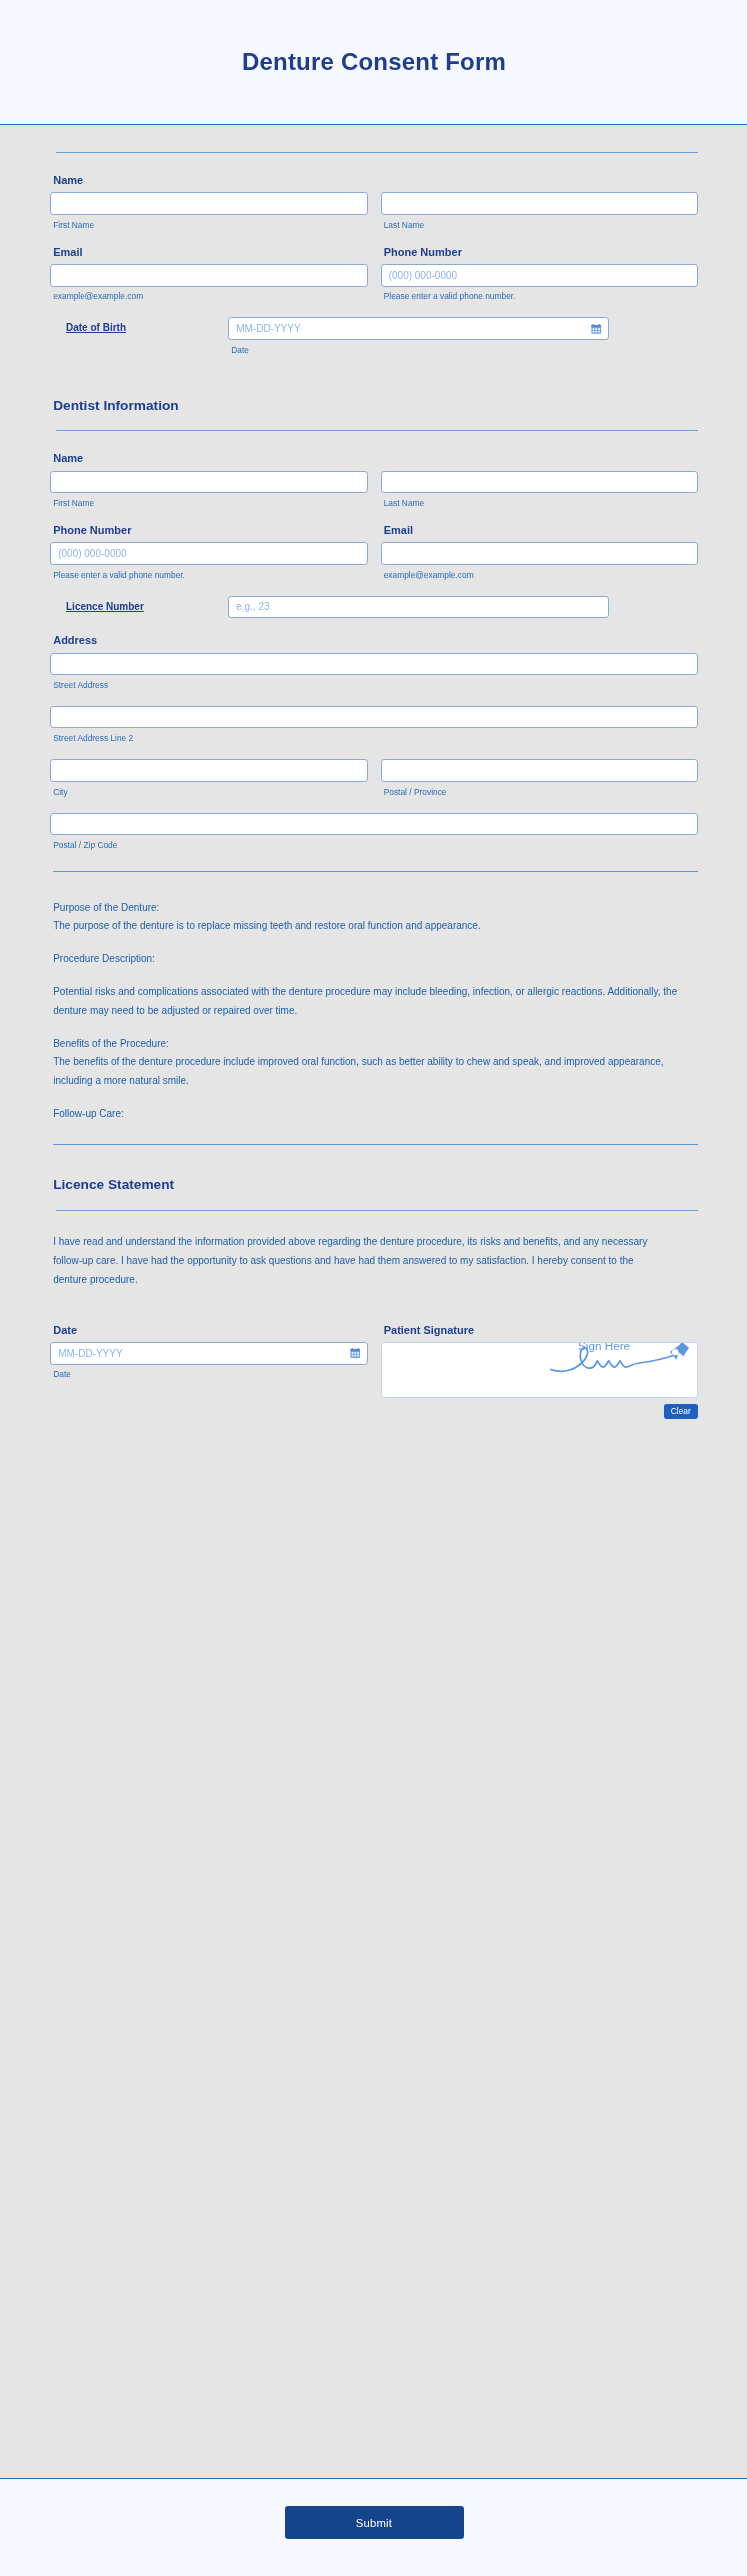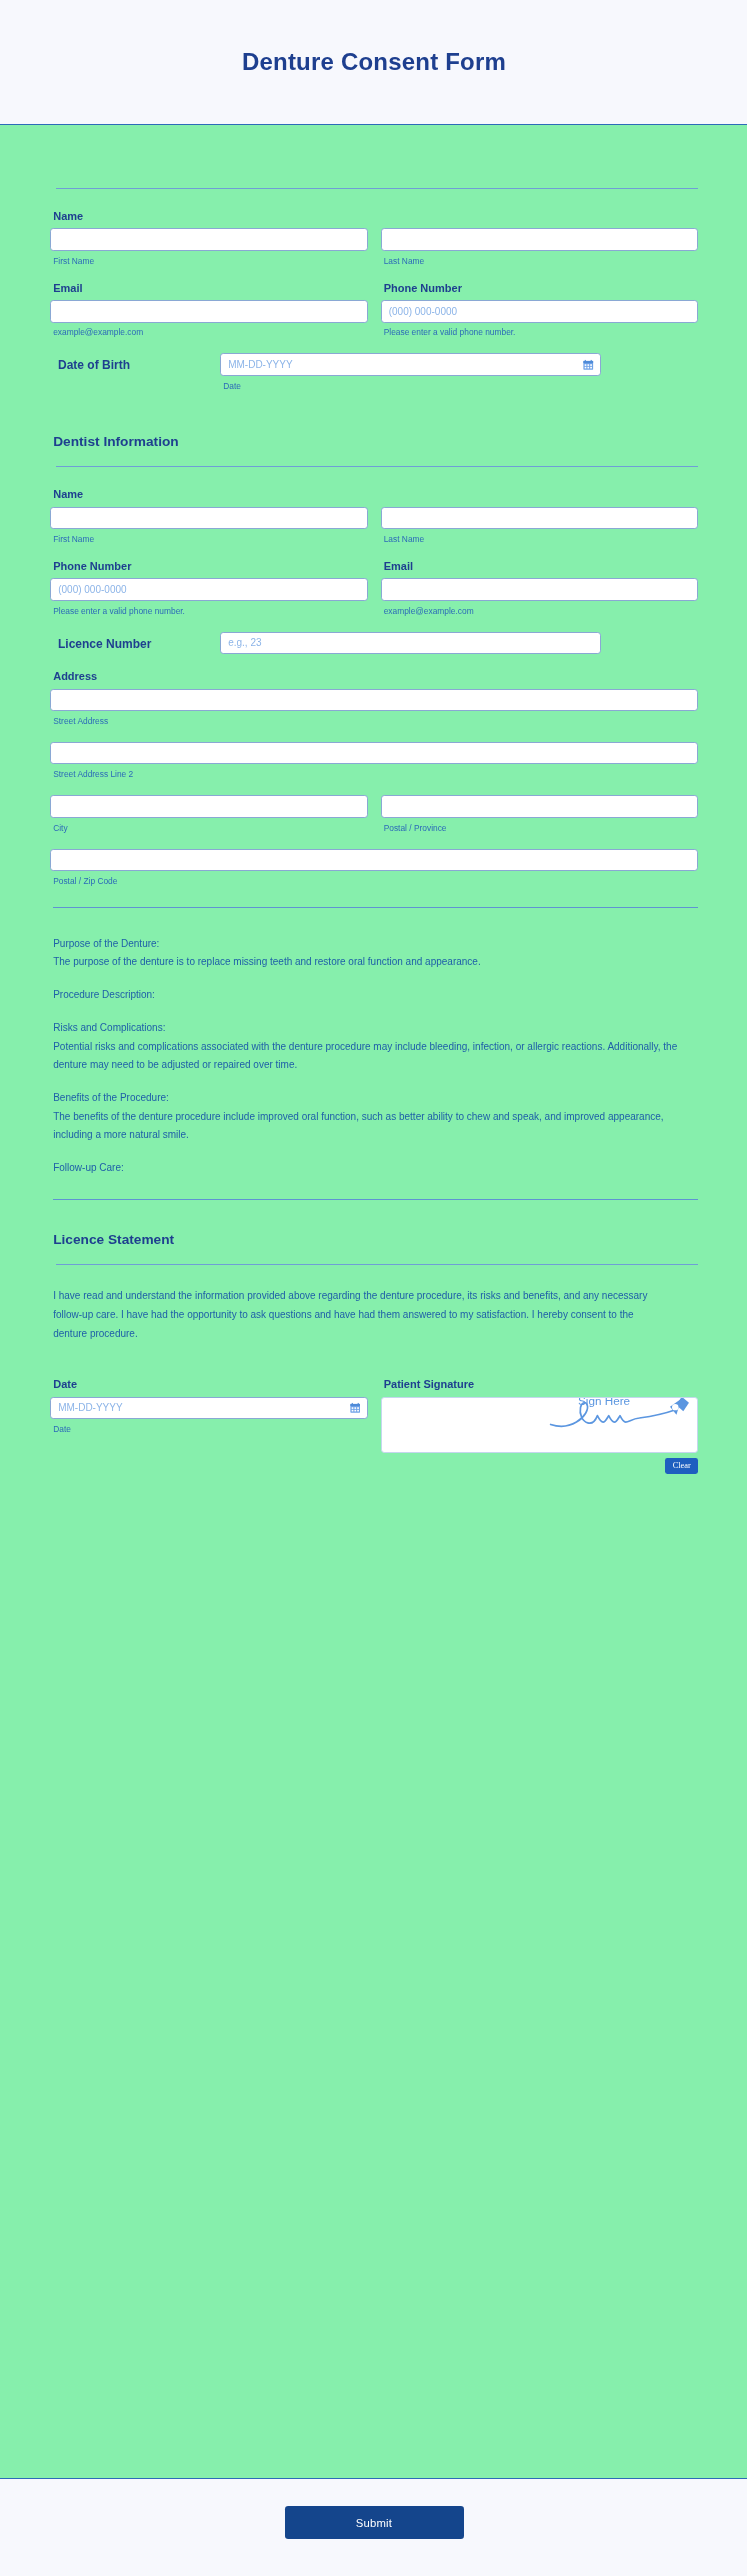--- a/index.html
+++ b/index.html
@@ -11,24 +11,23 @@
   body {
     width: 748px;
     min-height: 2576px;
     font-family: "Liberation Sans", sans-serif;
     color: #1a4b8c;
     position: relative;
   }
   .page {
     width: 748px;
     min-height: 2576px;
-    background: #86efac;
+    background: #e5e5e5;
     display: flex;
     flex-direction: column;
-    gap: 36px;
   }
 
   
   .form-header {
     height: 125px;
     display: flex;
     align-items: center;
     justify-content: center;
     border-bottom: 1.6px solid #2c6bb8;
     background: #f7f8fd;
@@ -106,25 +105,26 @@
 
   
   .inline-row {
     display: flex;
     align-items: flex-start;
     margin-bottom: 16px;
   }
   .inline-label {
     width: 162px;
     flex: 0 0 162px;
-    font-size: 12px;
+    font-size: 10px;
     font-weight: bold;
     color: #1e3f8f;
     padding-top: 4.8px;
-    margin-left: 8px;
+    margin-left: 16px;
+    text-decoration: underline;
   }
   .inline-control {
     flex: 1 1 auto;
     max-width: 381px;
   }
 
   
   .date-wrap { position: relative; }
   .date-wrap .inp { padding-right: 38px; }
   .cal-icon {
@@ -194,21 +194,21 @@
     display: flex;
     justify-content: flex-end;
     margin-top: 5.6px;
   }
   .clear-btn {
     background: #1f5fbf;
     color: #ffffff;
     border: 0;
     border-radius: 2.4px;
     font-size: 8.4px;
-    font-family: Liberation Serif, serif;
+    font-family: Liberation Sans, sans-serif;
     padding: 3.2px 7.2px;
     cursor: pointer;
     line-height: 1.1;
   }
 
   
   .form-footer {
     border-top: 1.6px solid #2c6bb8;
     margin-top: 15px;
     padding: 27px 0 37px 0;
@@ -362,21 +362,20 @@
 
     <div>
       <p class="info-text">
         <span class="lead">Purpose of the Denture:</span>
         <span>The purpose of the denture is to replace missing teeth and restore oral function and appearance.</span>
       </p>
       <p class="info-text">
         <span class="lead">Procedure Description:</span>
       </p>
       <p class="info-text">
-        <span class="lead">Risks and Complications:</span>
         <span>Potential risks and complications associated with the denture procedure may include bleeding, infection, or allergic reactions. Additionally, the denture may need to be adjusted or repaired over time.</span>
       </p>
       <p class="info-text">
         <span class="lead">Benefits of the Procedure:</span>
         <span>The benefits of the denture procedure include improved oral function, such as better ability to chew and speak, and improved appearance, including a more natural smile.</span>
       </p>
       <p class="info-text">
         <span class="lead">Follow-up Care:</span>
       </p>
     </div>

